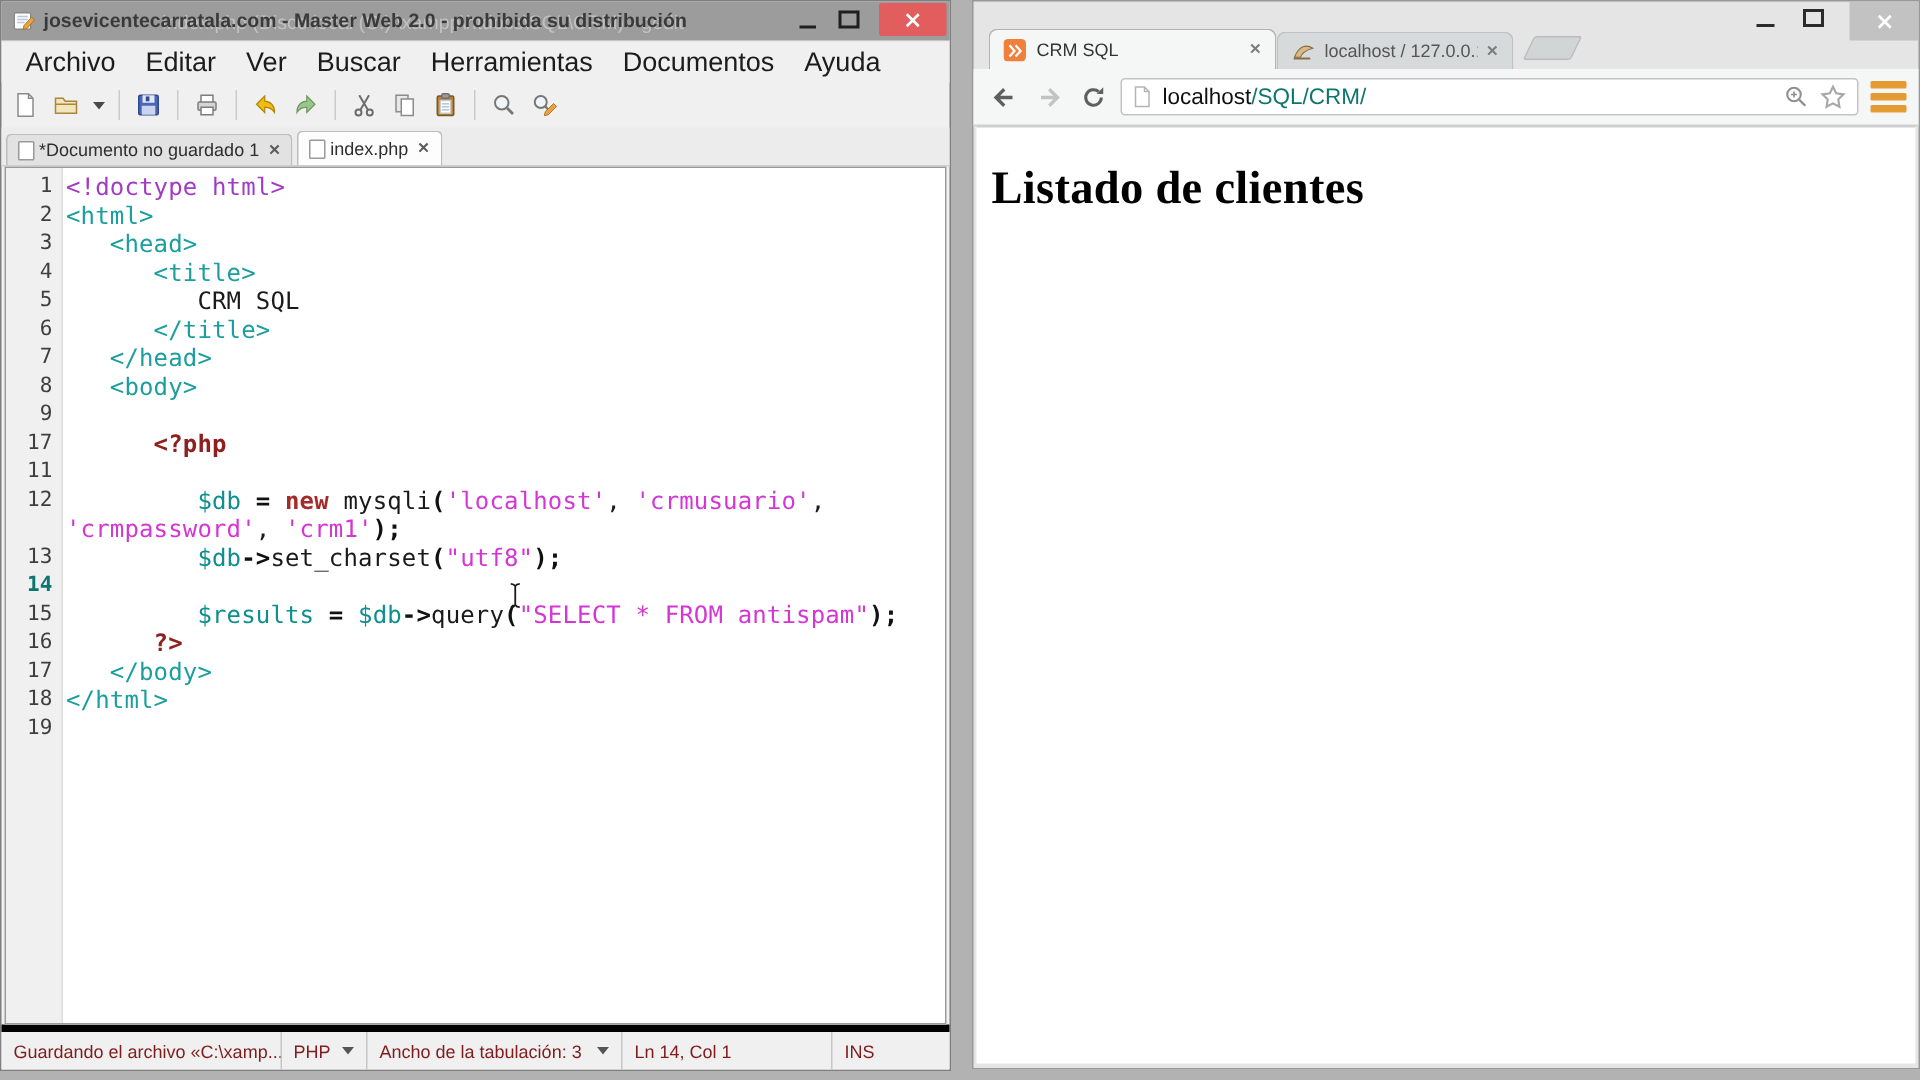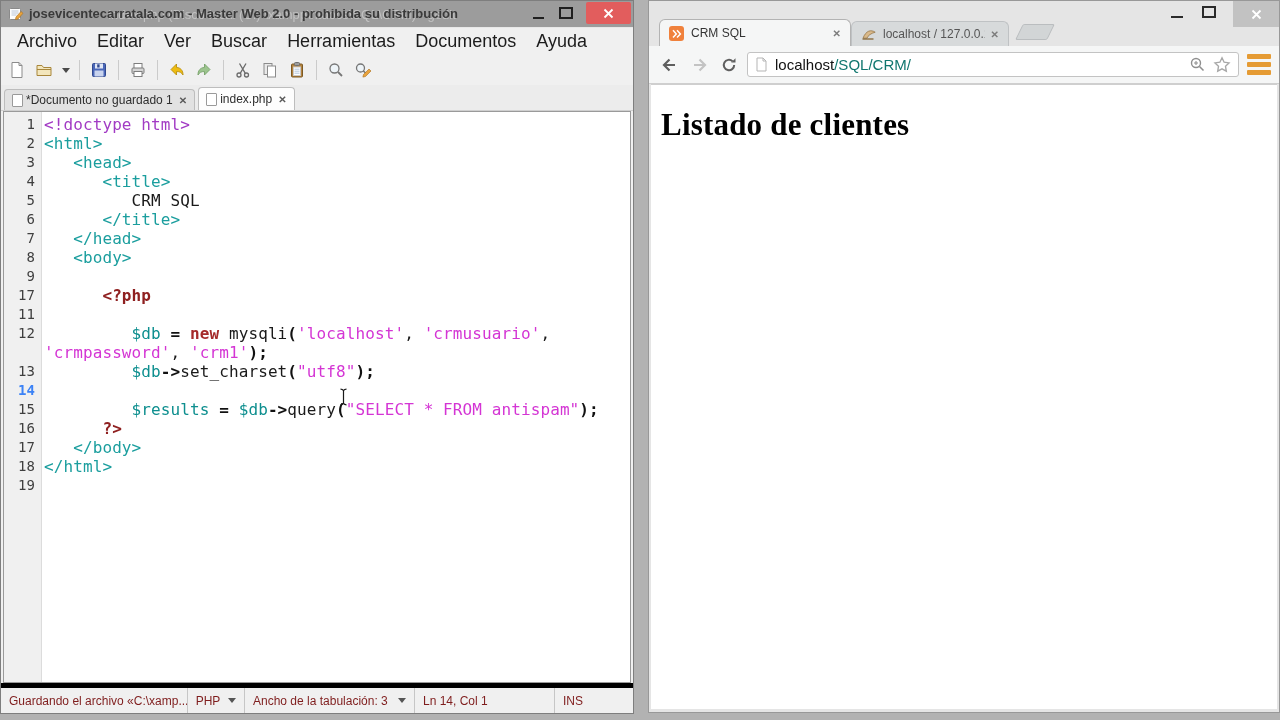--- a/index.html
+++ b/index.html
@@ -31,21 +31,21 @@
   .gtab{display:flex;align-items:center;gap:3px;font-size:12px;color:#2e2e2e;background:#e2e2e2;border:1px solid #bdbdbd;border-bottom:none;border-radius:4px 4px 0 0;height:21px;padding:0 7px;margin-right:3px;box-sizing:border-box}
   .gtab.active{background:#fdfdfd;height:23px}
   .doc-ico{width:9px;height:11px;background:#fff;border:1px solid #9a9a9a;border-radius:1px;flex:none}
   .gclose{color:#5a5a5a;font-size:10px;font-weight:bold;margin-left:3px}
 
   .g-editor{flex:1;margin:0 2px;border:1px solid #9a9a9a;background:#fff;position:relative;overflow:hidden}
   .gutter-bg{position:absolute;left:0;top:0;bottom:0;width:37px;background:#f0f0f0;border-right:1px solid #dcdcdc}
   .code{position:absolute;left:0;top:0;right:0;bottom:0;padding-top:3px;font-family:"DejaVu Sans Mono",monospace;font-size:16px;line-height:19px;letter-spacing:.1px}
   .code-row{display:flex;height:19px}
   .ln{width:31px;flex:none;text-align:right;padding-right:7px;color:#3f3f3f;font-size:14px;line-height:19px;font-family:"DejaVu Sans Mono",monospace}
-  .ln.cur{font-weight:bold;color:#3b82f6}
+  .ln.cur{font-weight:bold;color:#0f766e}
   .lc{white-space:pre;margin-left:2px}
   .tok-pl{color:#1a1a1a}
   .tok-tag{color:#1b9e9e}
   .tok-doctype{color:#a23bc4}
   .tok-var{color:#0e8f8f}
   .tok-str{color:#d435d4}
   .tok-kw{color:#a52a2a;font-weight:bold}
   .tok-phpd{color:#8f2020;font-weight:bold}
   .tok-op{color:#111;font-weight:bold}
   .ibeam{position:absolute;left:334px;top:276px}

